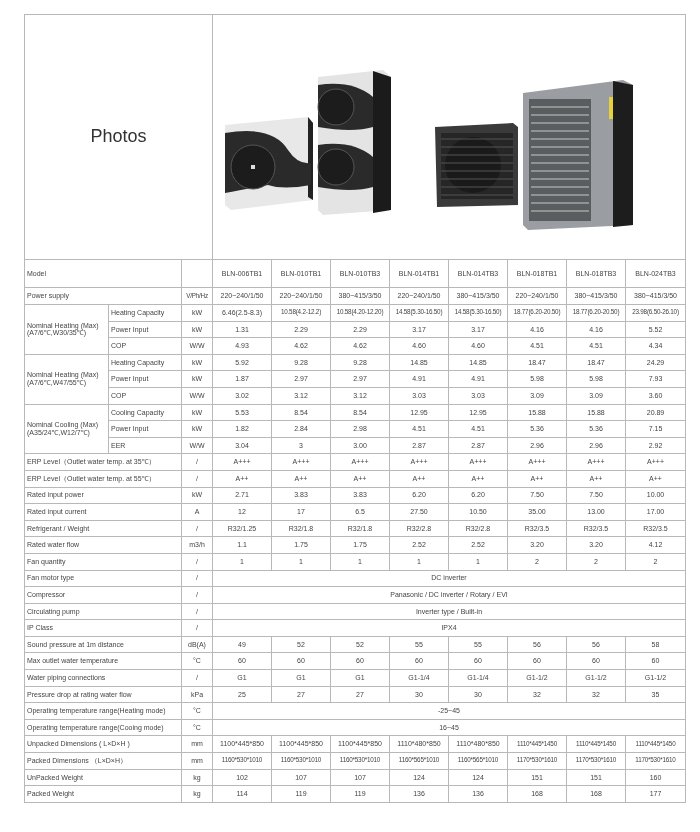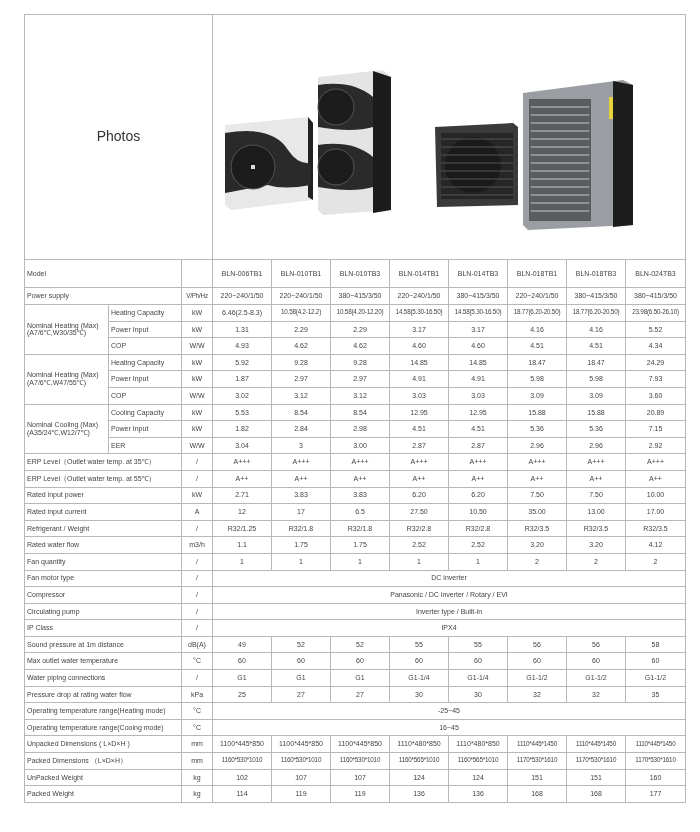--- a/index.html
+++ b/index.html
@@ -8,21 +8,21 @@
   #sheet { position:absolute; left:24px; top:14px; width:660px; }
   table { border-collapse:collapse; table-layout:fixed; width:661px; }
   td { border:1px solid #b8b8b8; padding:0; font-size:7px; line-height:1.1;
        text-align:center; overflow:hidden; white-space:nowrap; color:#444; }
   td.lbl { text-align:left; padding-left:2px; }
   td.grp { text-align:left; padding-left:2px; white-space:normal; font-size:7px; }
   tr.r { height:16.6px; }
   tr.photo-row { height:245px; }
   tr.model-row { height:28px; }
   tr.ps-row { height:17px; }
-  td.photos-label { font-size:14px; color:#333; text-align:center; }
+  td.photos-label { font-size:18px; color:#333; text-align:center; }
   td.photos-cell { position:relative; }
   .pics { position:absolute; left:0; top:0; width:472px; height:245px; }
   td.span-val { text-align:center; }
   .tiny { font-size:6.3px; letter-spacing:-0.2px; }
 </style>
 </head>
 <body>
 
 <div id="sheet">
   <table>

